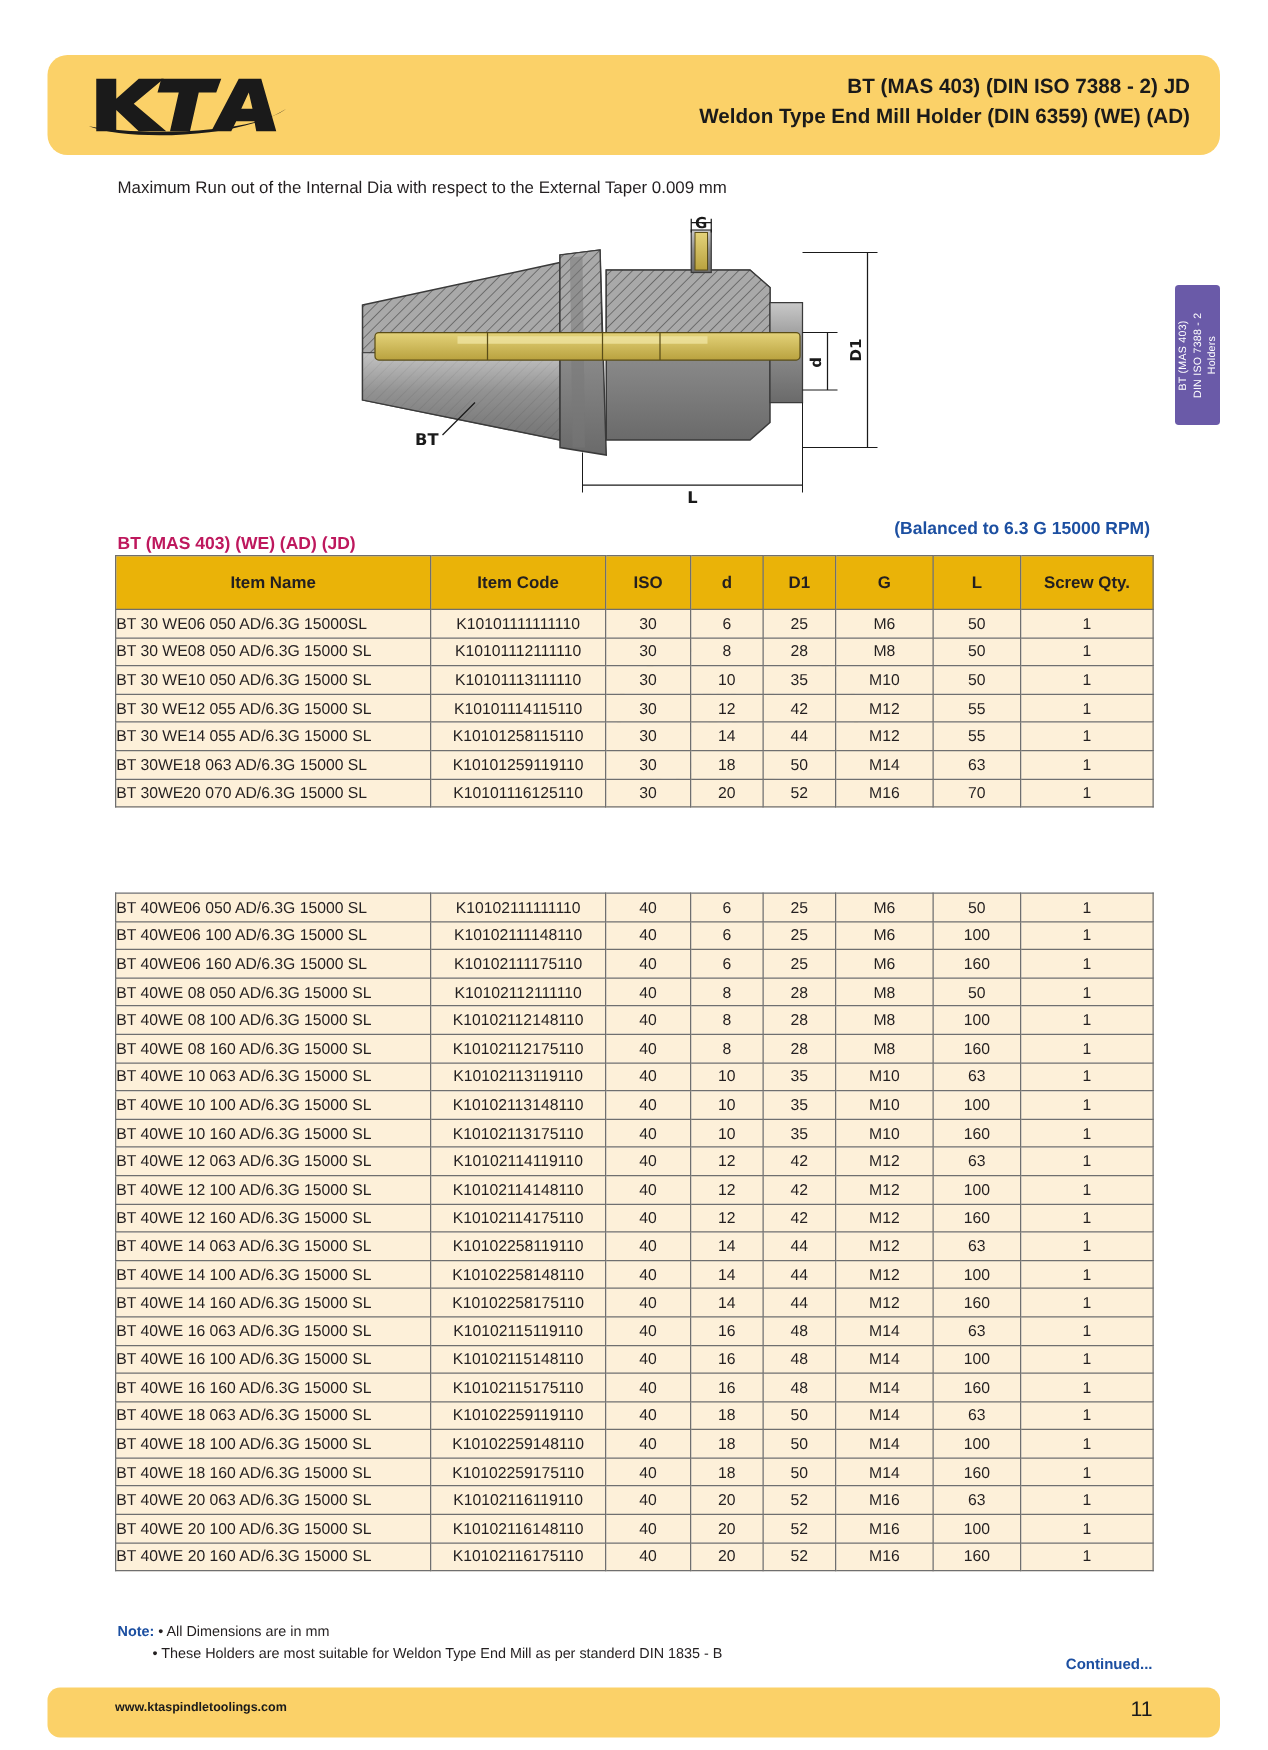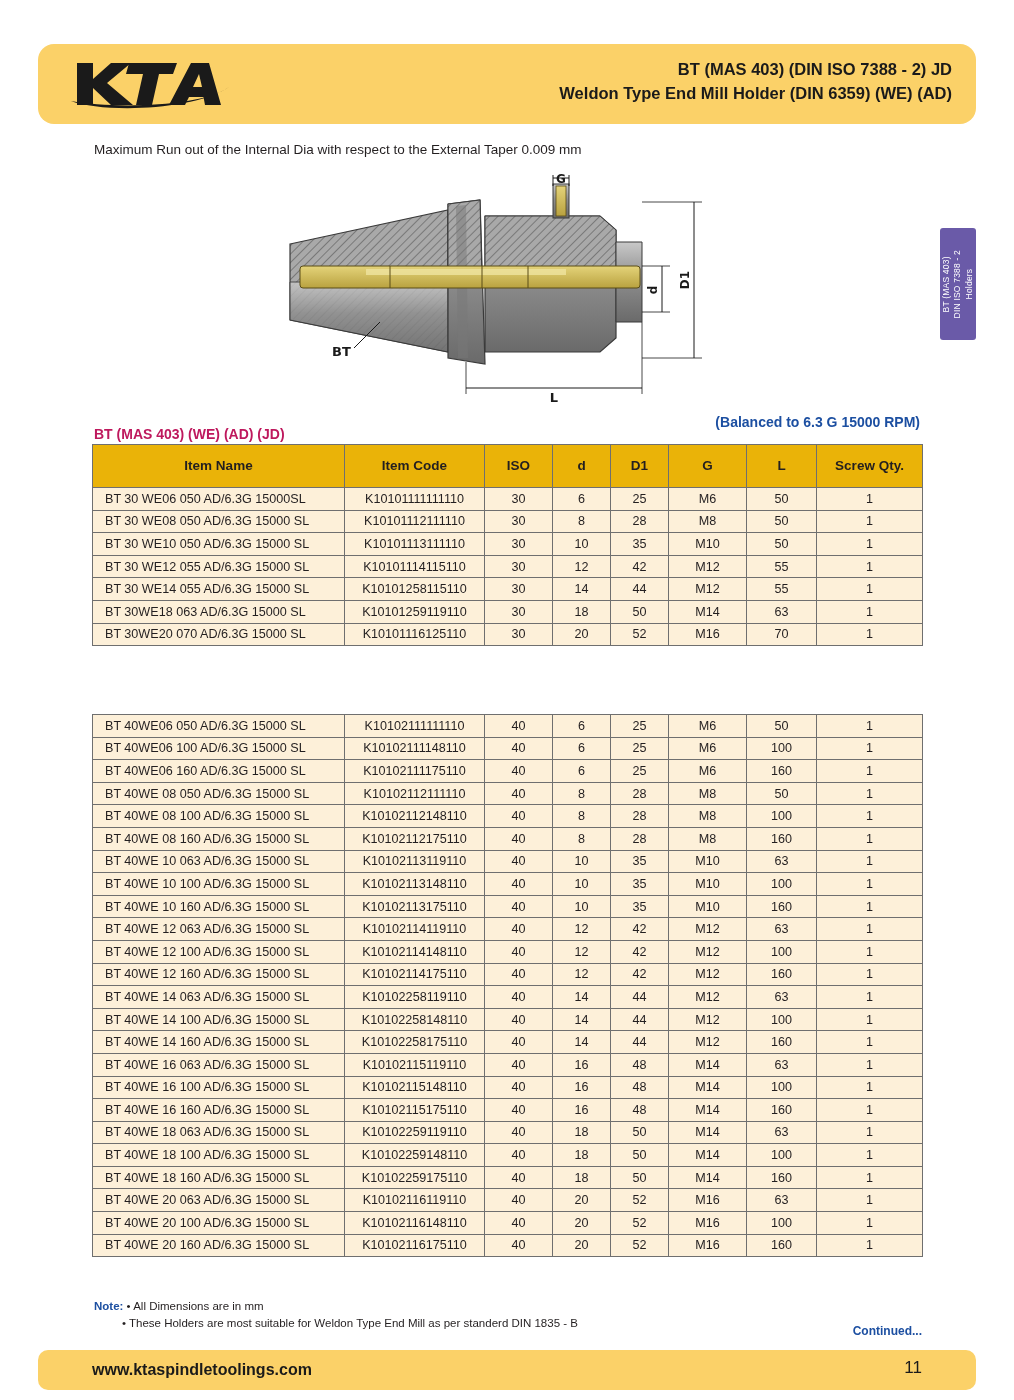--- a/index.html
+++ b/index.html
@@ -139,21 +139,20 @@
   }
   table.spec thead th {
     background: #eab308;
     font-weight: bold;
     font-size: 13.5px;
     height: 42px;
     line-height: 1.15;
   }
   table.spec td.name {
     text-align: left;
-    padding-left: 12px;
   }
   table.spec td.code {
     text-align: center;
   }
   col.c-name { width: 252px; }
   col.c-code { width: 140px; }
   col.c-iso  { width: 68px; }
   col.c-d    { width: 58px; }
   col.c-d1   { width: 58px; }
   col.c-g    { width: 78px; }
@@ -200,21 +199,21 @@
     top: 1350px;
     width: 938px;
     height: 40px;
     background: #fbd168;
     border-radius: 10px;
   }
   .footer-url {
     position: absolute;
     left: 92px;
     top: 1361px;
-    font-size: 16px;
+    font-size: 10px;
     font-weight: bold;
     color: #1a1a1a;
   }
   .footer-page {
     position: absolute;
     right: 92px;
     top: 1358px;
     font-size: 17px;
     font-weight: normal;
     color: #1a1a1a;

